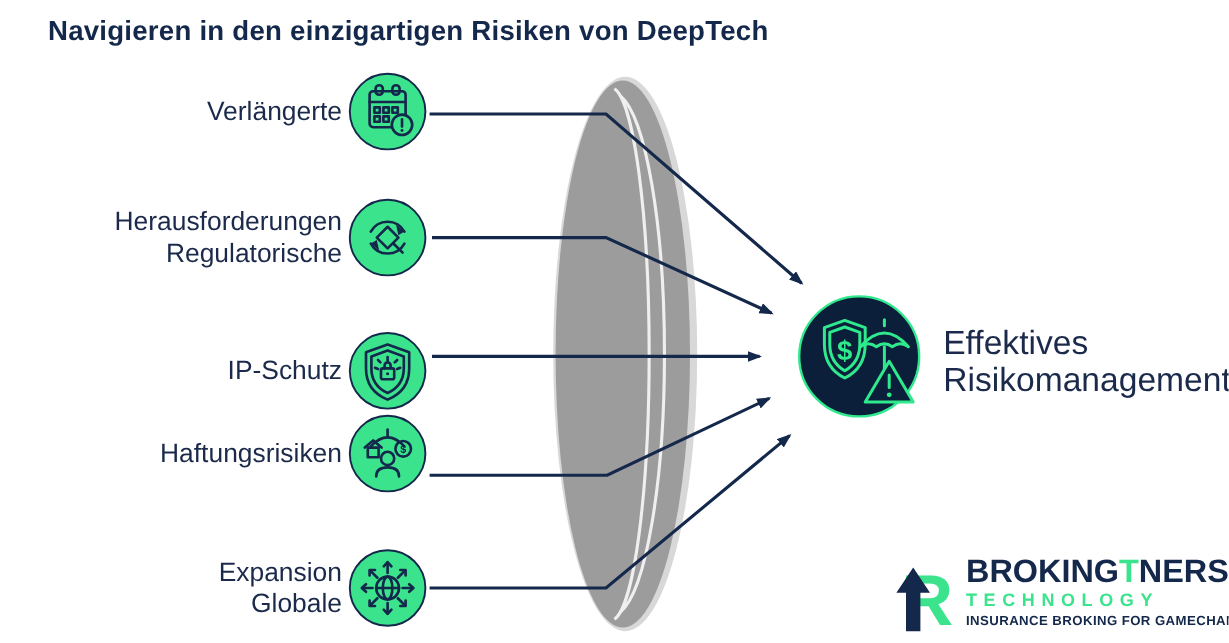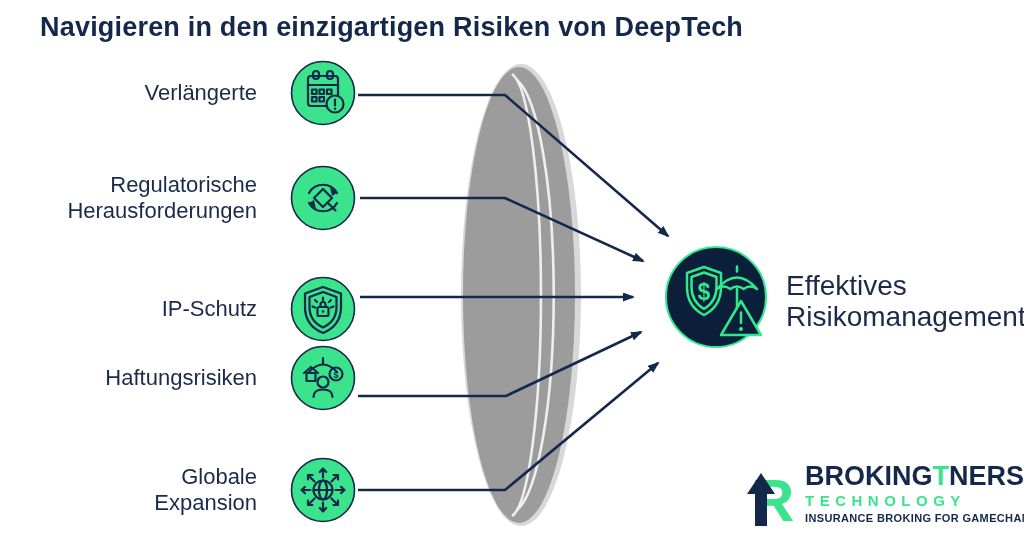--- a/index.html
+++ b/index.html
@@ -1,22 +1,22 @@
 <!DOCTYPE html>
 <html><head>
 <meta charset="utf-8">
 <style>
   html,body{margin:0;padding:0;background:#fff;}
   .canvas{position:relative;width:1024px;height:536px;background:#ffffff;overflow:hidden;
           font-family:"Liberation Sans",sans-serif;}
-  .title{position:absolute;left:40px;top:12px;font-size:27px;font-weight:800;
+  .title{position:absolute;left:40px;top:12px;font-size:23px;font-weight:800;
          color:#14284B;letter-spacing:.2px;}
   .overlay{position:absolute;left:0;top:0;z-index:1;}
   .risk-row{position:absolute;left:14px;width:342px;height:66px;display:flex;
-            align-items:center;justify-content:flex-end;gap:33px;z-index:2;}
+            align-items:center;justify-content:flex-end;gap:5px;z-index:2;}
   .risk-label{text-align:right;font-size:22px;line-height:26px;color:#1B2A4A;}
   .risk-label span{display:block;}
   .risk-icon{width:66px;height:66px;flex:0 0 66px;}
   .stroke-navy{stroke:#14284B;fill:none;stroke-width:2.2;stroke-linecap:round;stroke-linejoin:round;}
   .fill-navy{fill:#14284B;stroke:none;}
   .stroke-green{stroke:#2FE98D;fill:none;stroke-width:2.5;stroke-linecap:round;stroke-linejoin:round;}
   .outcome-icon{position:absolute;left:660px;top:241px;z-index:2;}
   .outcome-label{position:absolute;left:786px;top:270px;font-size:28px;line-height:31px;
                  color:#1B2A4A;z-index:2;}
   .outcome-label span{display:block;}
@@ -75,22 +75,22 @@
         <rect x="29.5" y="37" width="4.5" height="4.5"></rect>
       </g>
       <circle cx="45" cy="44" r="8.5" fill="#3BE48C" stroke="#14284B" stroke-width="2.2"></circle>
       <line x1="45" y1="39.5" x2="45" y2="45.5" class="stroke-navy"></line>
       <circle cx="45" cy="48.8" r="1.2" class="fill-navy"></circle>
     </svg>
   </div>
 
   <div class="risk-row" style="top:165px">
     <div class="risk-label">
+      <span>Herausforderungen</span>
       <span>Regulatorische</span>
-      <span>Herausforderungen</span>
     </div>
     <svg class="risk-icon" viewBox="0 0 66 66">
       <circle cx="33" cy="33" r="31.5" fill="#3BE48C" stroke="#14284B" stroke-width="1.6"></circle>
       <g class="stroke-navy">
         <path d="M19 28 A 16 16 0 0 1 47 28"></path>
         <path d="M47 38 A 16 16 0 0 1 19 38"></path>
       </g>
       <polygon points="47,28 40,22 42,31" class="fill-navy"></polygon>
       <polygon points="19,38 26,44 24,35" class="fill-navy"></polygon>
       <g class="stroke-navy">
@@ -137,22 +137,22 @@
         <circle cx="46" cy="29" r="6.5"></circle>
         <circle cx="33" cy="37" r="5.5"></circle>
         <path d="M23.5 52 Q23.5 44.5 33 44.5 Q42.5 44.5 42.5 52"></path>
       </g>
       <text x="46" y="32.5" text-anchor="middle" font-size="9" font-weight="bold" fill="#14284B">$</text>
     </svg>
   </div>
 
   <div class="risk-row" style="top:457px">
     <div class="risk-label">
+      <span>Expansion</span>
       <span>Globale</span>
-      <span>Expansion</span>
     </div>
     <svg class="risk-icon" viewBox="0 0 66 66">
       <circle cx="33" cy="33" r="31.5" fill="#3BE48C" stroke="#14284B" stroke-width="1.6"></circle>
       <g class="stroke-navy" stroke-width="2">
         <circle cx="33" cy="33" r="9.5"></circle>
         <ellipse cx="33" cy="33" rx="4" ry="9.5"></ellipse>
         <line x1="23.5" y1="33" x2="42.5" y2="33"></line>
         <line x1="33" y1="20.5" x2="33" y2="12"></line>
           <polyline points="29.8,15 33,11.5 36.2,15"></polyline>
         <line x1="33" y1="45.5" x2="33" y2="54"></line>

